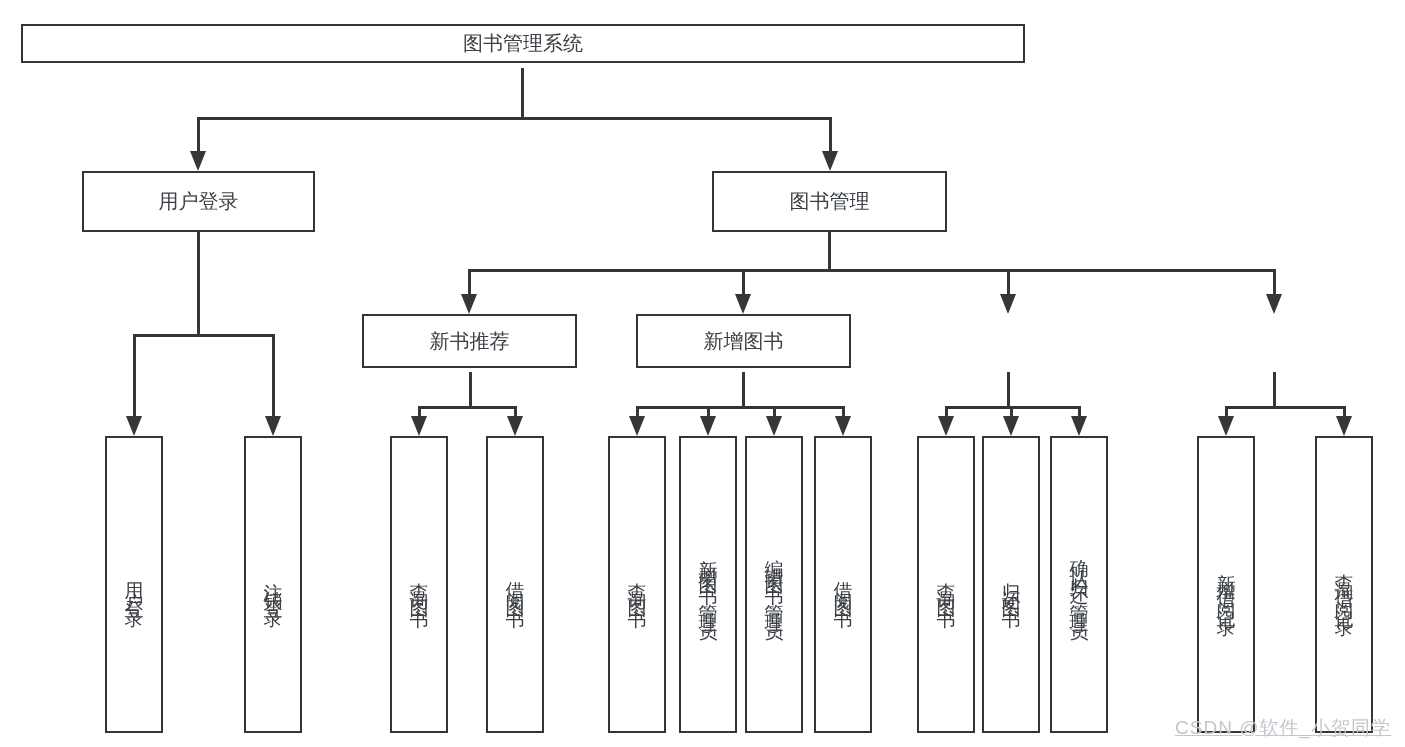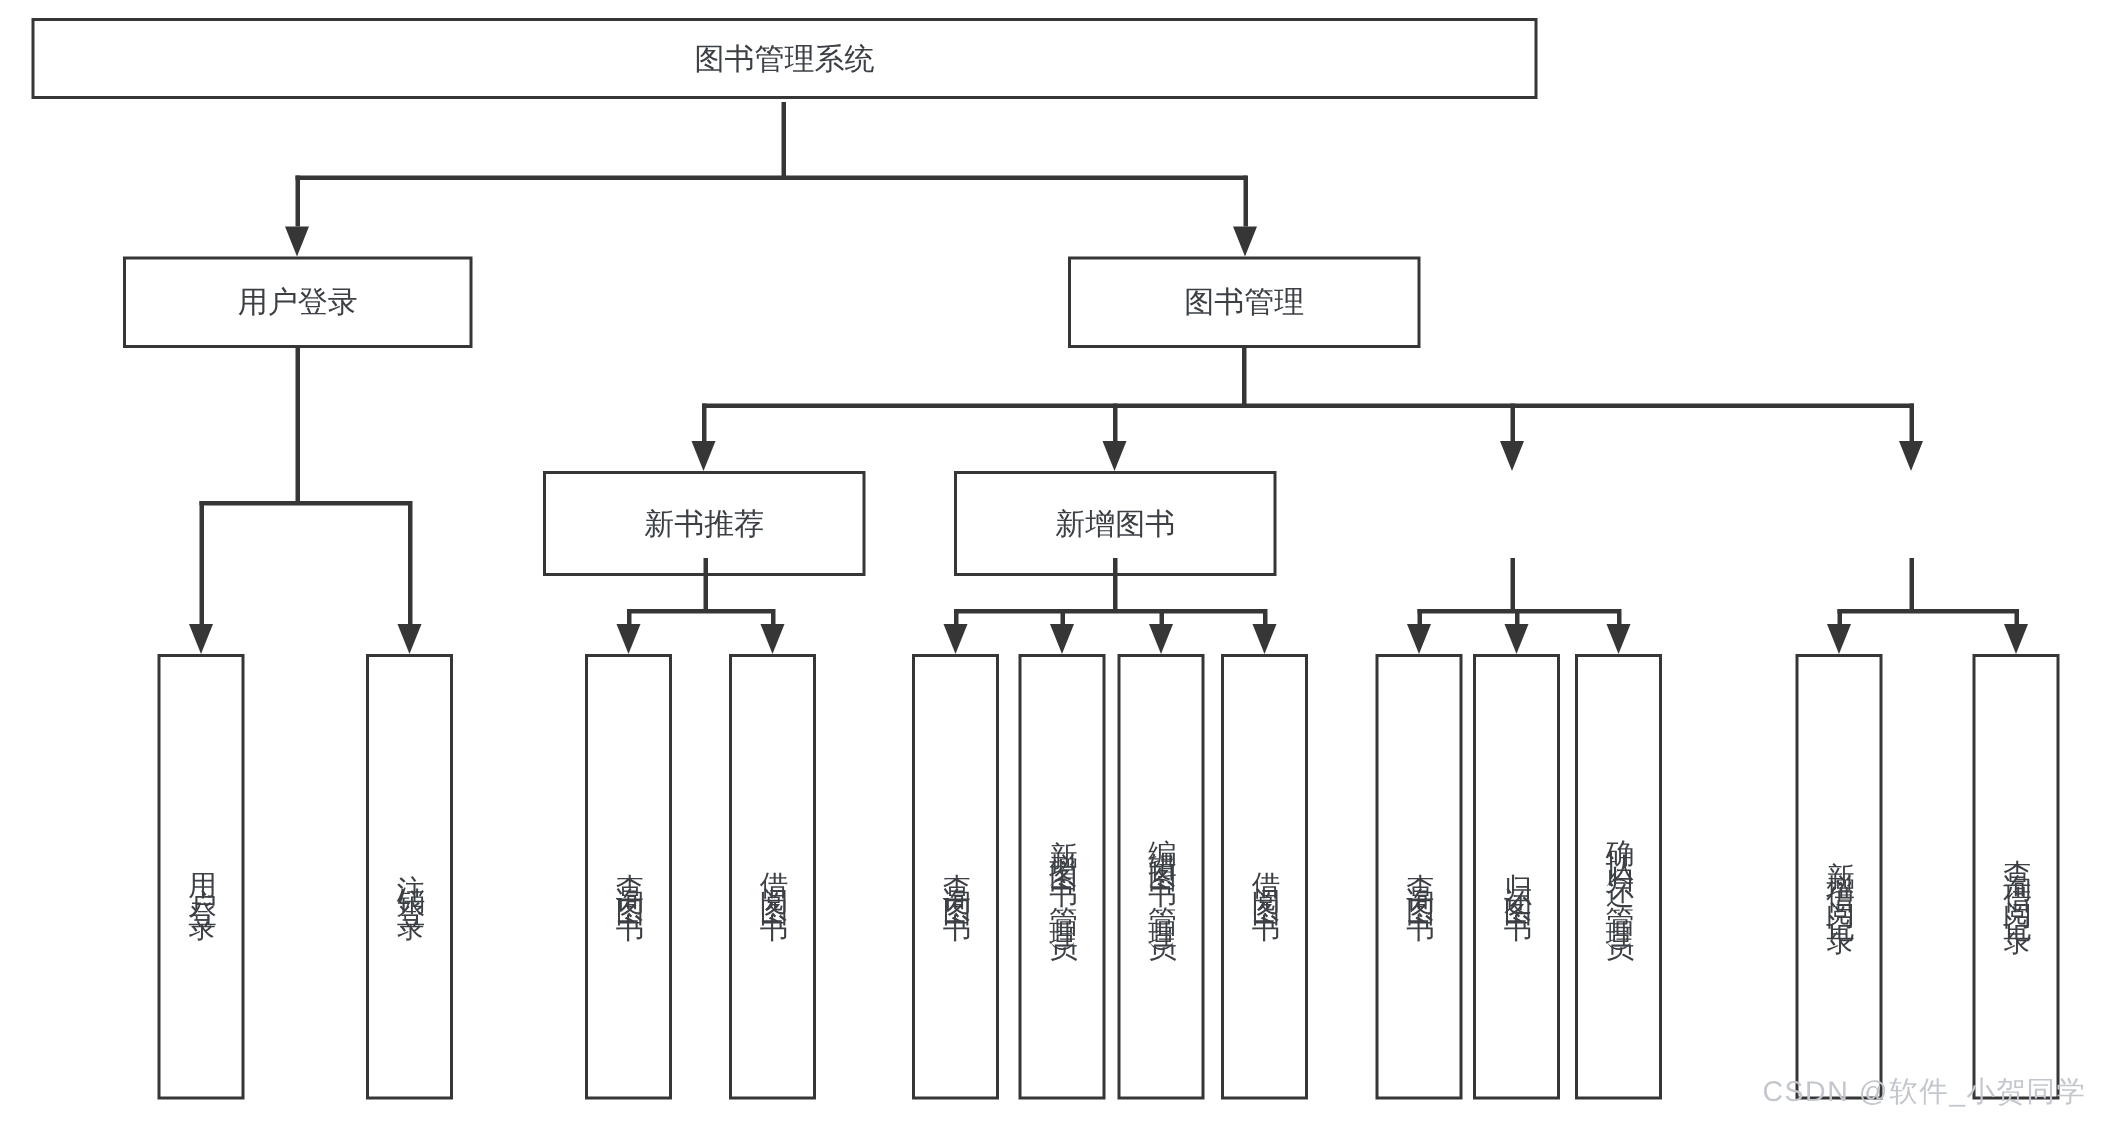--- a/index.html
+++ b/index.html
@@ -14,39 +14,39 @@
   }
   .box{
     position:absolute;border:2.5px solid var(--line);background:#fff;
     display:flex;align-items:center;justify-content:center;
     box-sizing:border-box;color:var(--text);font-size:20px;
   }
   .vbox{top:436px;width:58px;height:297px;}
   .vtext{
     writing-mode:vertical-rl;font-size:19px;letter-spacing:9px;color:var(--text);
   }
-  .lvl3{top:314px;width:215px;height:70px;}
+  .lvl3{top:314px;width:215px;height:54px;}
   .vl{position:absolute;width:3px;background:var(--line);}
   .hl{position:absolute;height:3px;background:var(--line);}
   .arr{
     position:absolute;width:0;height:0;
     border-left:8px solid transparent;border-right:8px solid transparent;
     border-top:20px solid var(--line);
   }
   .watermark{
     position:absolute;right:14px;bottom:6px;font-size:19px;
-    color:var(--watermark);z-index:5;letter-spacing:1px;
+    color:var(--watermark);z-index:5;letter-spacing:1px;text-decoration:underline;
   }
 </style>
 </head>
 <body>
 
 <div class="canvas">
 
-  <div class="box" style="left:21px;top:12px;width:1004px;height:54px">
+  <div class="box" style="left:21px;top:24px;width:1004px;height:39px">
     <span>图书管理系统</span>
   </div>
 
   <div class="box" style="left:82px;top:171px;width:233px;height:61px">
     <span>用户登录</span>
   </div>
   <div class="box" style="left:712px;top:171px;width:235px;height:61px">
     <span>图书管理</span>
   </div>
 

